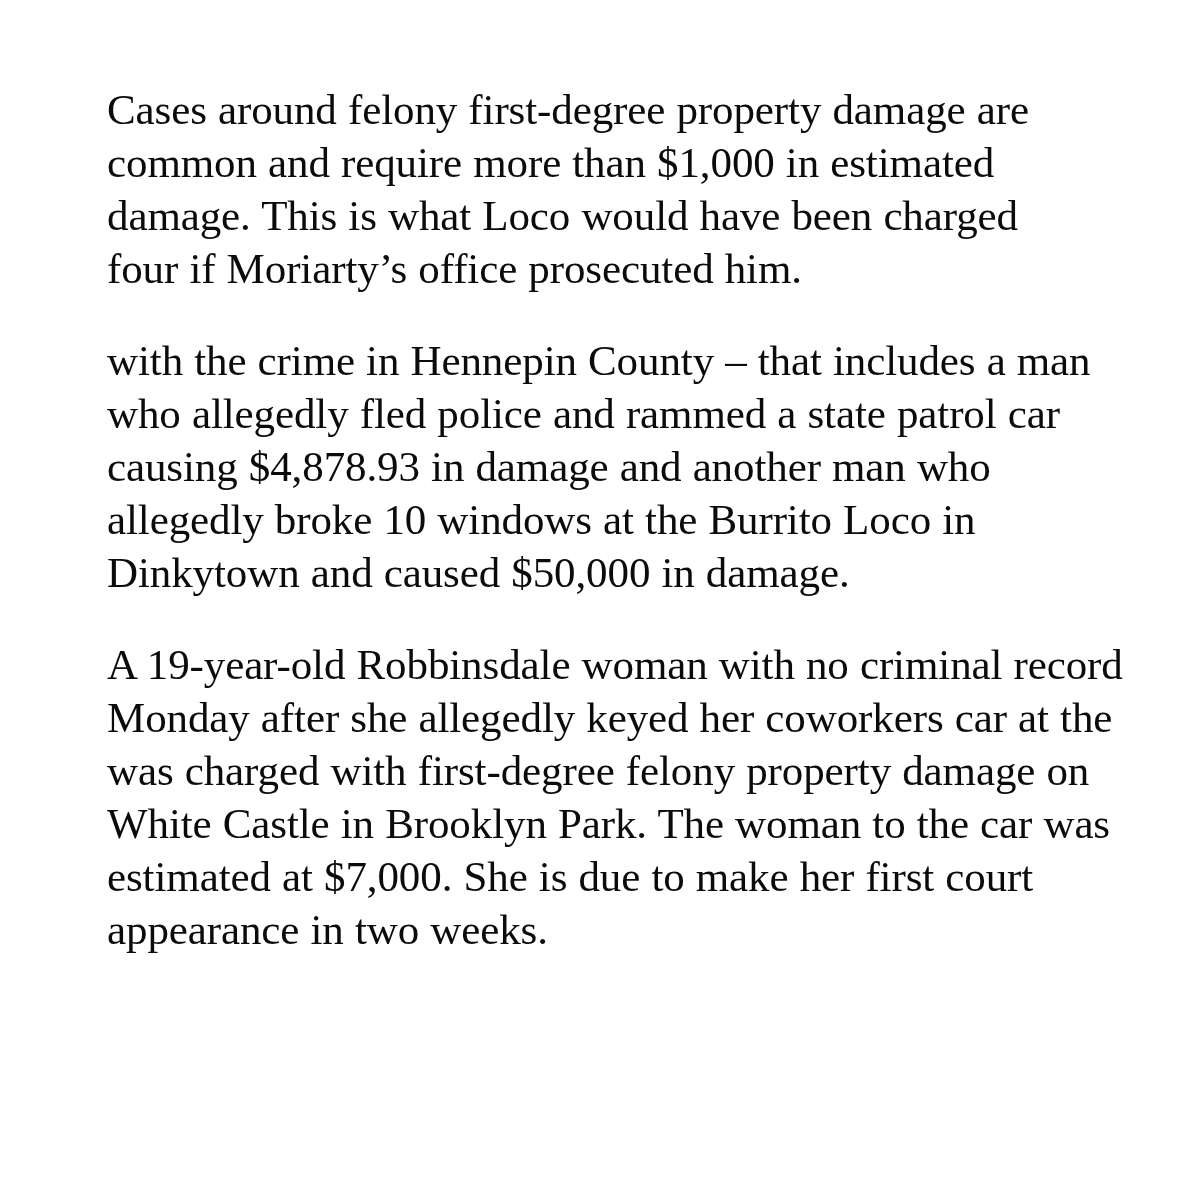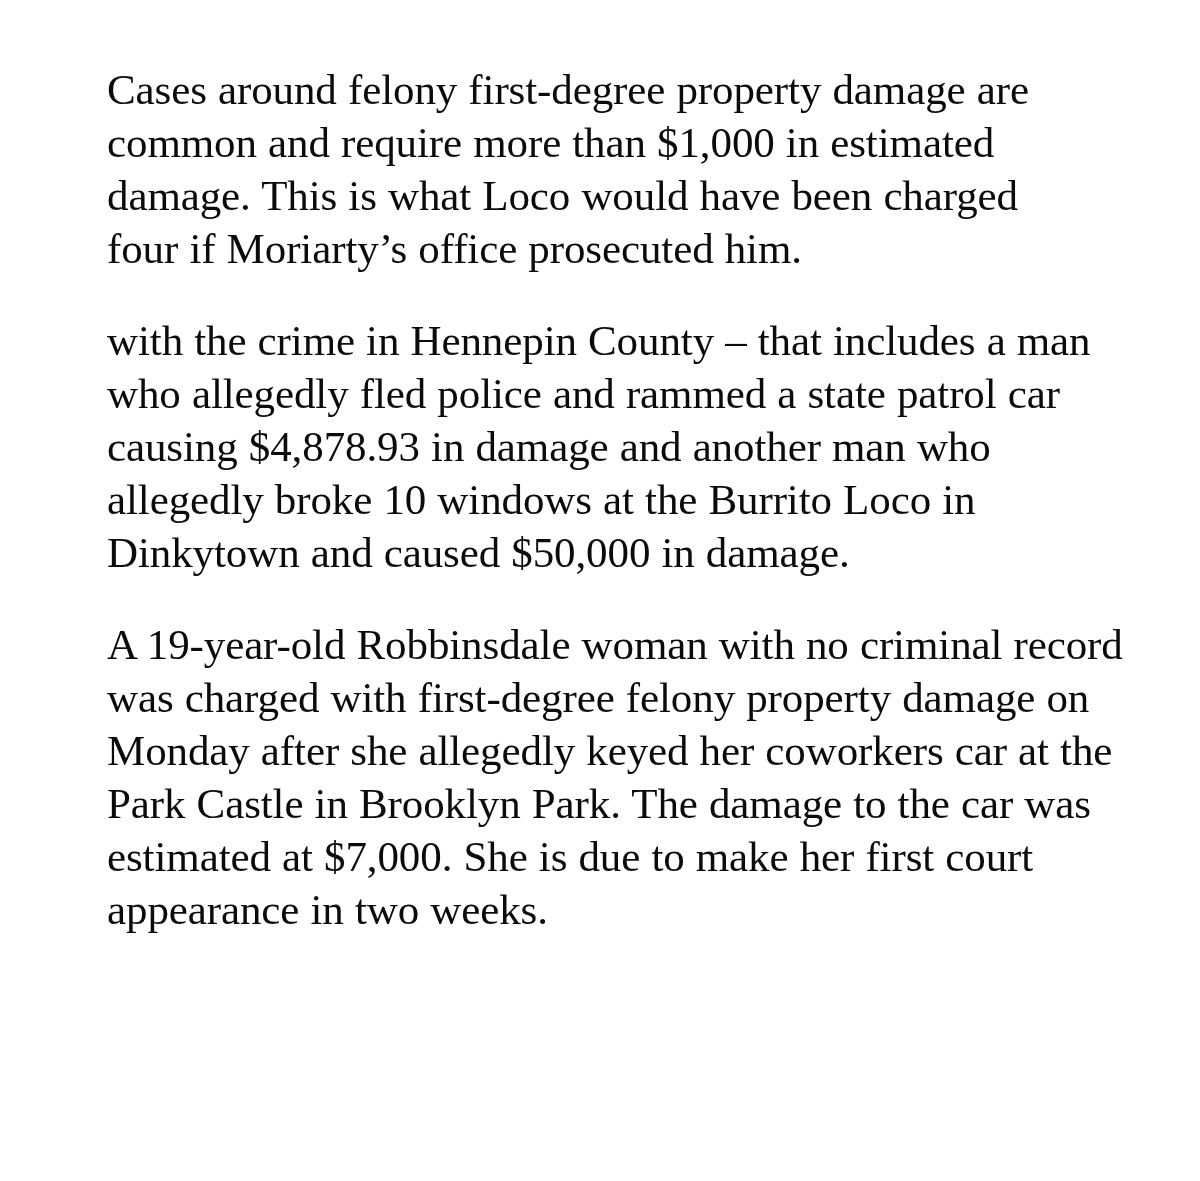--- a/index.html
+++ b/index.html
@@ -13,21 +13,21 @@
     overflow: hidden;
     font-family: "Liberation Serif", "DejaVu Serif", serif;
     color: #0a0a0a;
     -webkit-font-smoothing: antialiased;
   }
   .article {
     position: absolute;
     left: 107px;
     top: 0;
     width: 1006px;
-    padding-top: 63px;
+    padding-top: 83px;
   }
   .para {
     margin: 0 0 39px 0;
     font-size: 43px;
     line-height: 53px;
     letter-spacing: -0.1px;
     word-spacing: 0.5px;
     color: #0b0b0b;
     text-align: left;
     white-space: normal;
@@ -56,20 +56,20 @@
     <span class="ln">with the crime in Hennepin County – that includes a man</span>
     <span class="ln">who allegedly fled police and rammed a state patrol car</span>
     <span class="ln">causing $4,878.93 in damage and another man who</span>
     <span class="ln">allegedly broke 10 windows at the Burrito Loco in</span>
     <span class="ln">Dinkytown and caused $50,000 in damage.</span>
   </p>
 
 
   <p class="para">
     <span class="ln">A 19-year-old Robbinsdale woman with no criminal record</span>
+    <span class="ln">Monday after she allegedly keyed her coworkers car at the</span>
     <span class="ln">was charged with first-degree felony property damage on</span>
-    <span class="ln">Monday after she allegedly keyed her coworkers car at the</span>
-    <span class="ln">Park Castle in Brooklyn Park. The damage to the car was</span>
+    <span class="ln">White Castle in Brooklyn Park. The woman to the car was</span>
     <span class="ln">estimated at $7,000. She is due to make her first court</span>
     <span class="ln">appearance in two weeks.</span>
   </p>
 
 </div>
 
 </body></html>

